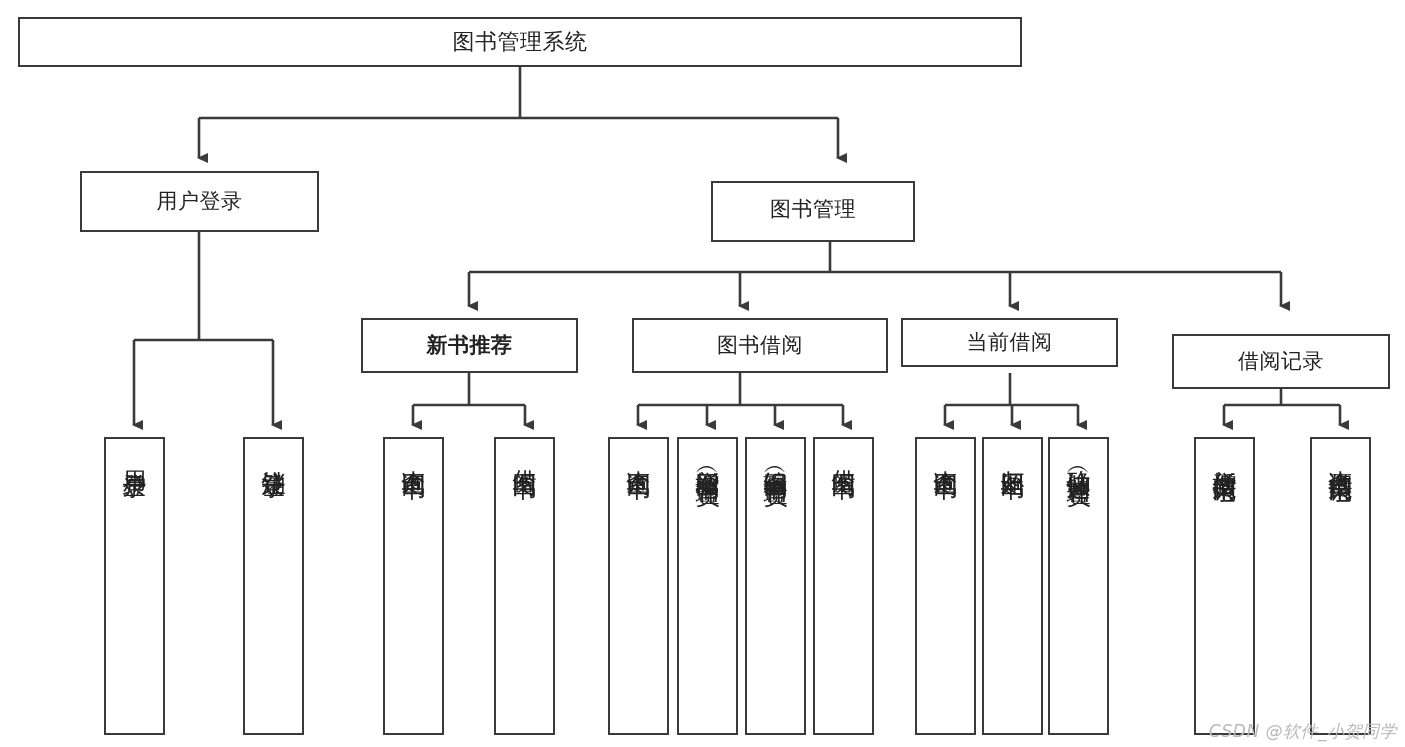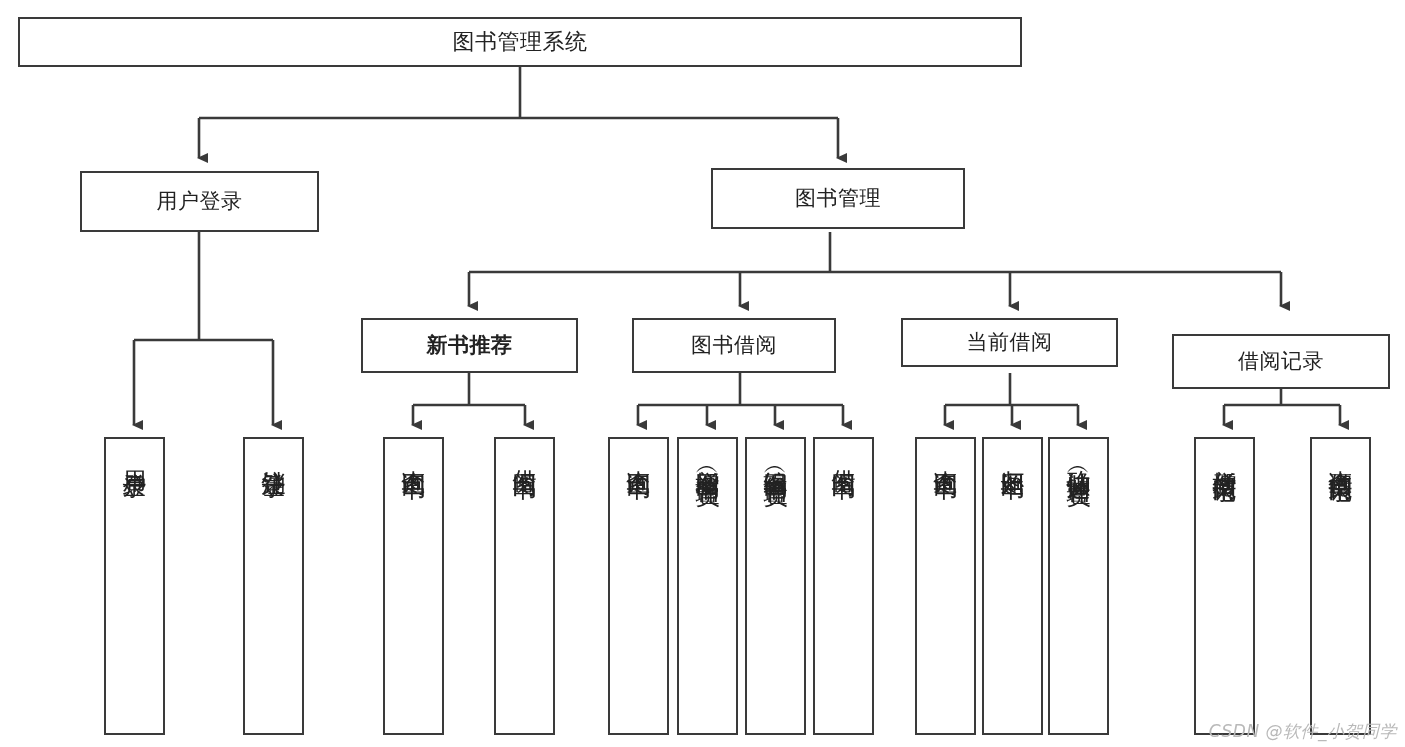--- a/index.html
+++ b/index.html
@@ -130,29 +130,29 @@
   </svg>
 
   <div class="node root h" style="left:18px; top:17px; width:1004px; height:50px;">
     <span class="label">图书管理系统</span>
   </div>
 
   <div class="node h" style="left:80px; top:171px; width:239px; height:61px;">
     <span class="label">用户登录</span>
   </div>
 
-  <div class="node h" style="left:711px; top:168px; width:254px; height:61px;">
+  <div class="node h" style="left:711px; top:181px; width:204px; height:61px;font-family:Liberation Mono, monospace;">
     <span class="label">图书管理</span>
   </div>
 
   <div class="node h" style="left:361px; top:318px; width:217px; height:55px;font-weight:bold;">
     <span class="label">新书推荐</span>
   </div>
 
-  <div class="node h" style="left:632px; top:318px; width:204px; height:55px;">
+  <div class="node h" style="left:632px; top:318px; width:256px; height:55px;">
     <span class="label">图书借阅</span>
   </div>
 
   <div class="node h" style="left:901px; top:318px; width:217px; height:49px;">
     <span class="label">当前借阅</span>
   </div>
 
   <div class="node h" style="left:1172px; top:318px; width:218px; height:55px;margin-top:16px;">
     <span class="label">借阅记录</span>
   </div>

